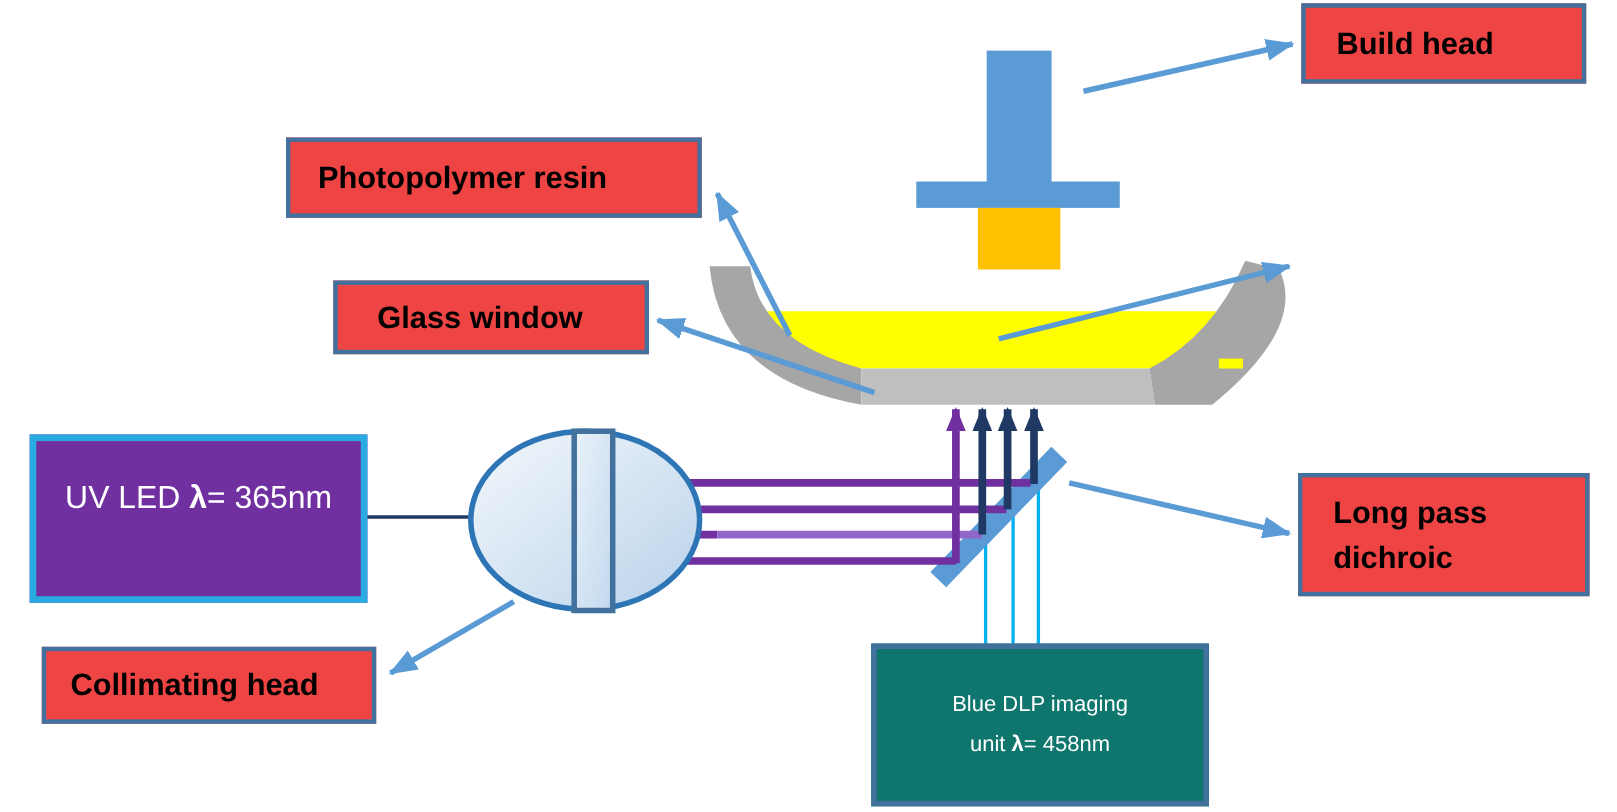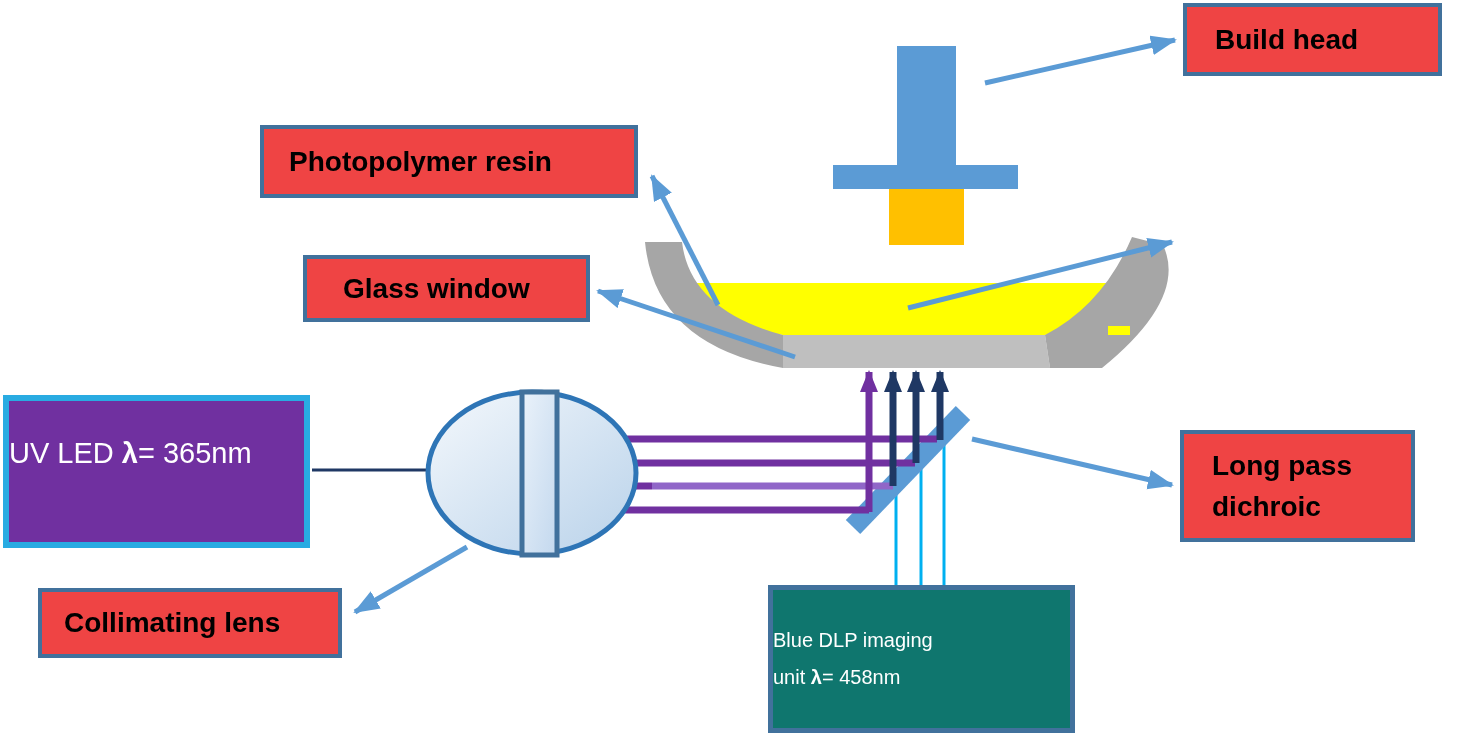--- a/index.html
+++ b/index.html
@@ -12,39 +12,39 @@
     position:absolute; box-sizing:border-box; background:#ef4444;
     border:4px solid #41719C; display:flex; align-items:center;
     font-weight:bold; font-size:28px; color:#000;
   }
   .label-box.two-line {
     flex-direction:column; justify-content:center; align-items:flex-start;
     line-height:41px;
   }
   .fill-box {
     position:absolute; box-sizing:border-box; display:flex;
-    flex-direction:column; align-items:flex-start; justify-content:center;
-    color:#ffffff; text-align:center;
+    flex-direction:column; align-items:center; justify-content:center;
+    color:#ffffff; text-align:center;margin-left:24px;
   }
   #uv-led-box {
     left:3px; top:395px; width:307px; height:153px;
     background:#7030A0; border:6px solid #29ABE2;
     font-size:29px; padding-bottom:36px;
   }
   #blue-dlp-box {
     left:768px; top:585px; width:307px; height:148px;
     background:#0f766e; border:5px solid #41719C;
     font-size:20px; line-height:37px;
   }
   .lambda { font-weight:bold; }
   #build-head-label        { left:1183px; top:3px;   width:259px; height:73px;  padding-left:28px; }
   #photopolymer-label      { left:260px;  top:125px; width:378px; height:73px;  padding-left:25px; }
   #glass-window-label      { left:303px;  top:255px; width:287px; height:67px;  padding-left:36px; }
   #inhibition-label        { left:1180px; top:181px; width:238px; height:110px; padding-left:28px; }
-  #long-pass-label         { left:1180px; top:430px; width:235px; height:112px; padding-left:28px; }
+  #long-pass-label         { left:1180px; top:430px; width:265px; height:112px; padding-left:28px; }
   #collimating-label       { left:38px;   top:588px; width:304px; height:70px;  padding-left:22px; }
 </style>
 </head>
 <body>
 
 <div id="stage">
 
   <svg id="diagram-svg" viewBox="0 0 1470 738" xmlns="http://www.w3.org/2000/svg">
     <defs>
       <linearGradient id="lensGrad" x1="0" y1="0" x2="1" y2="1">
@@ -118,21 +118,21 @@
     <span>Glass window</span>
   </div>
 
 
   <div class="label-box two-line" id="long-pass-label">
     <span>Long pass</span>
     <span>dichroic</span>
   </div>
 
   <div class="label-box" id="collimating-label">
-    <span>Collimating lens</span>
+    <span>Collimating head</span>
   </div>
 
   <div class="fill-box" id="uv-led-box">
     <div>
       <span>UV LED </span><span class="lambda">λ</span><span>= 365nm</span>
     </div>
   </div>
 
   <div class="fill-box" id="blue-dlp-box">
     <div>Blue DLP imaging</div>

